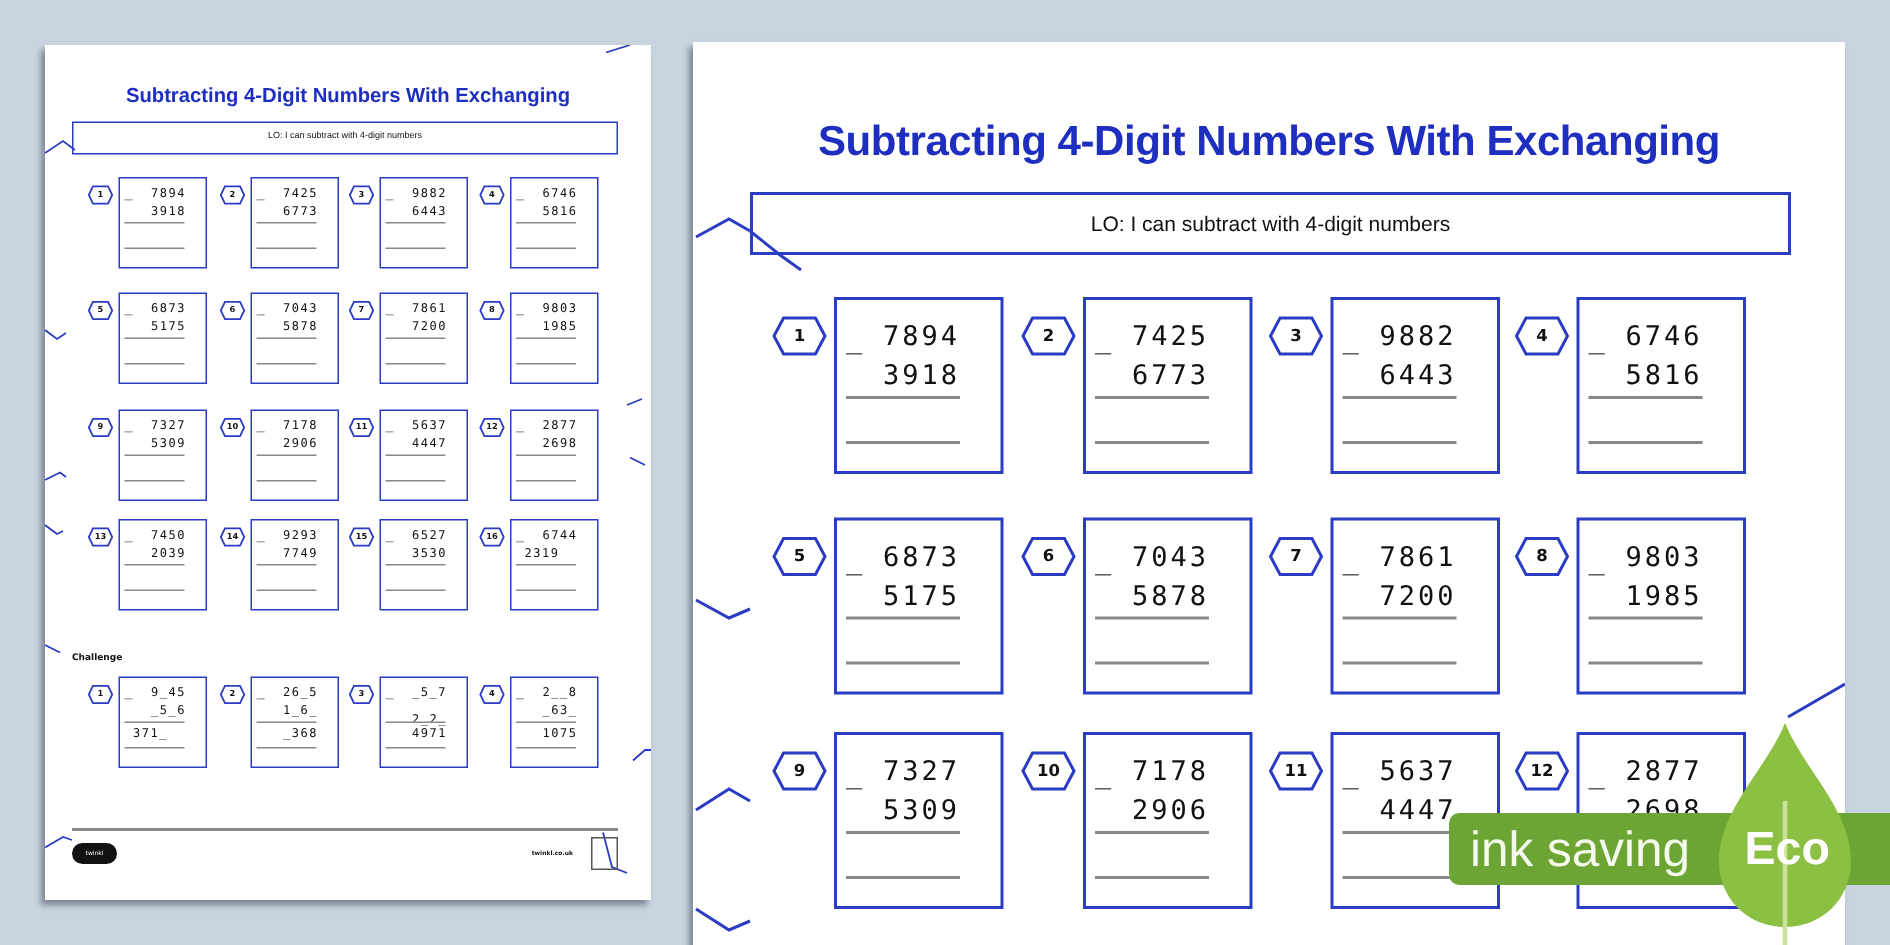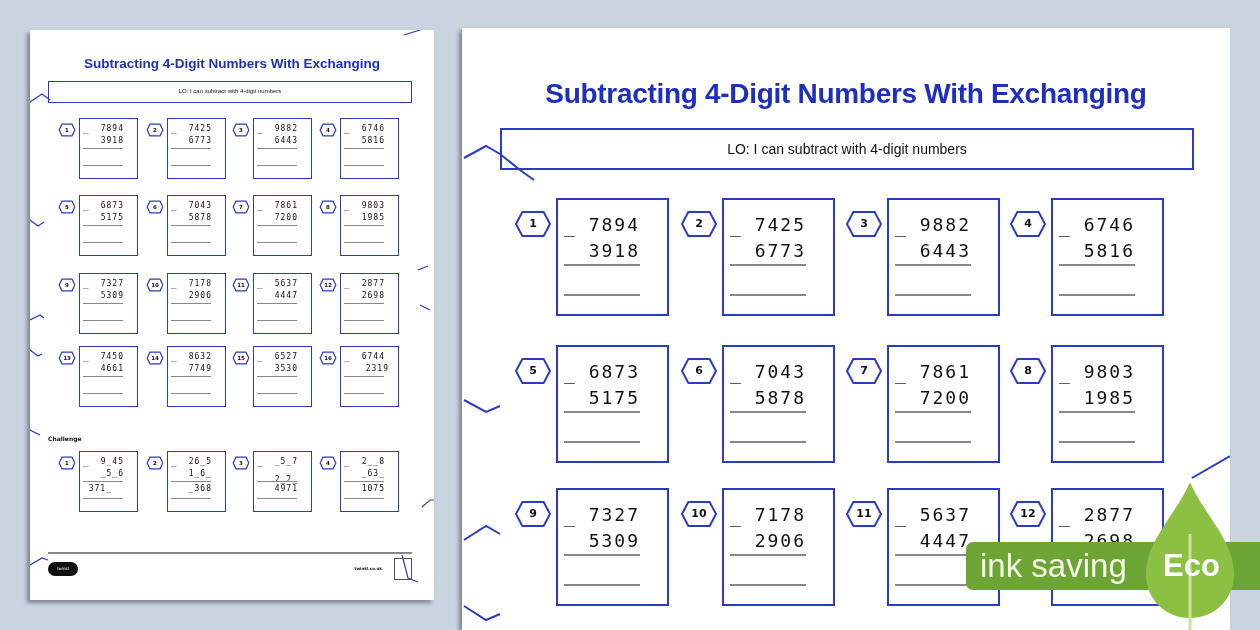--- a/index.html
+++ b/index.html
@@ -246,34 +246,34 @@
       <div class="prob" style="left: 28px; top: 316px;">
         <div class="hex" style="left:0;top:5px">
           <svg width="18" height="14">
             <polygon points="3.96,1.2 14.040000000000001,1.2 16.8,7 14.040000000000001,12.8 3.96,12.8 1.2,7" fill="#fff" stroke="#2a3cc4" stroke-width="1.2"></polygon>
           </svg>
           <div class="hex-num">13</div>
         </div>
         <div class="box" style="left:21px;top:0"></div>
         <div class="minus" style="left:25px;top:6px">_</div>
         <div class="num" style="left:26px;top:6px;width:40px">7450</div>
-        <div class="num" style="left:26px;top:18px;width:40px">4661</div>
+        <div class="num" style="left:26px;top:18px;width:40px">2039</div>
         <div class="line" style="left:25px;top:30px;width:40px;height:1px"></div>
         <div class="line" style="left:25px;top:47px;width:40px;height:1px"></div>
       </div>
       <div class="prob" style="left: 116px; top: 316px;">
         <div class="hex" style="left:0;top:5px">
           <svg width="18" height="14">
             <polygon points="3.96,1.2 14.040000000000001,1.2 16.8,7 14.040000000000001,12.8 3.96,12.8 1.2,7" fill="#fff" stroke="#2a3cc4" stroke-width="1.2"></polygon>
           </svg>
           <div class="hex-num">14</div>
         </div>
         <div class="box" style="left:21px;top:0"></div>
         <div class="minus" style="left:25px;top:6px">_</div>
-        <div class="num" style="left:26px;top:6px;width:40px">8632</div>
+        <div class="num" style="left:26px;top:6px;width:40px">9293</div>
         <div class="num" style="left:26px;top:18px;width:40px">7749</div>
         <div class="line" style="left:25px;top:30px;width:40px;height:1px"></div>
         <div class="line" style="left:25px;top:47px;width:40px;height:1px"></div>
       </div>
       <div class="prob" style="left: 202px; top: 316px;">
         <div class="hex" style="left:0;top:5px">
           <svg width="18" height="14">
             <polygon points="3.96,1.2 14.040000000000001,1.2 16.8,7 14.040000000000001,12.8 3.96,12.8 1.2,7" fill="#fff" stroke="#2a3cc4" stroke-width="1.2"></polygon>
           </svg>
           <div class="hex-num">15</div>
@@ -288,21 +288,21 @@
       <div class="prob" style="left: 289px; top: 316px;">
         <div class="hex" style="left:0;top:5px">
           <svg width="18" height="14">
             <polygon points="3.96,1.2 14.040000000000001,1.2 16.8,7 14.040000000000001,12.8 3.96,12.8 1.2,7" fill="#fff" stroke="#2a3cc4" stroke-width="1.2"></polygon>
           </svg>
           <div class="hex-num">16</div>
         </div>
         <div class="box" style="left:21px;top:0"></div>
         <div class="minus" style="left:25px;top:6px">_</div>
         <div class="num" style="left:26px;top:6px;width:40px">6744</div>
-        <div class="num" style="left:30px;top:18px;width:40px">2319</div>
+        <div class="num" style="left:14px;top:18px;width:40px">2319</div>
         <div class="line" style="left:25px;top:30px;width:40px;height:1px"></div>
         <div class="line" style="left:25px;top:47px;width:40px;height:1px"></div>
       </div>
     </div>
   <div class="challenge-label">Challenge</div>
   <div id="small-challenge">
       <div class="prob" style="left: 28px; top: 421px;">
         <div class="hex" style="left:0;top:5px">
           <svg width="18" height="14">
             <polygon points="3.96,1.2 14.040000000000001,1.2 16.8,7 14.040000000000001,12.8 3.96,12.8 1.2,7" fill="#fff" stroke="#2a3cc4" stroke-width="1.2"></polygon>

